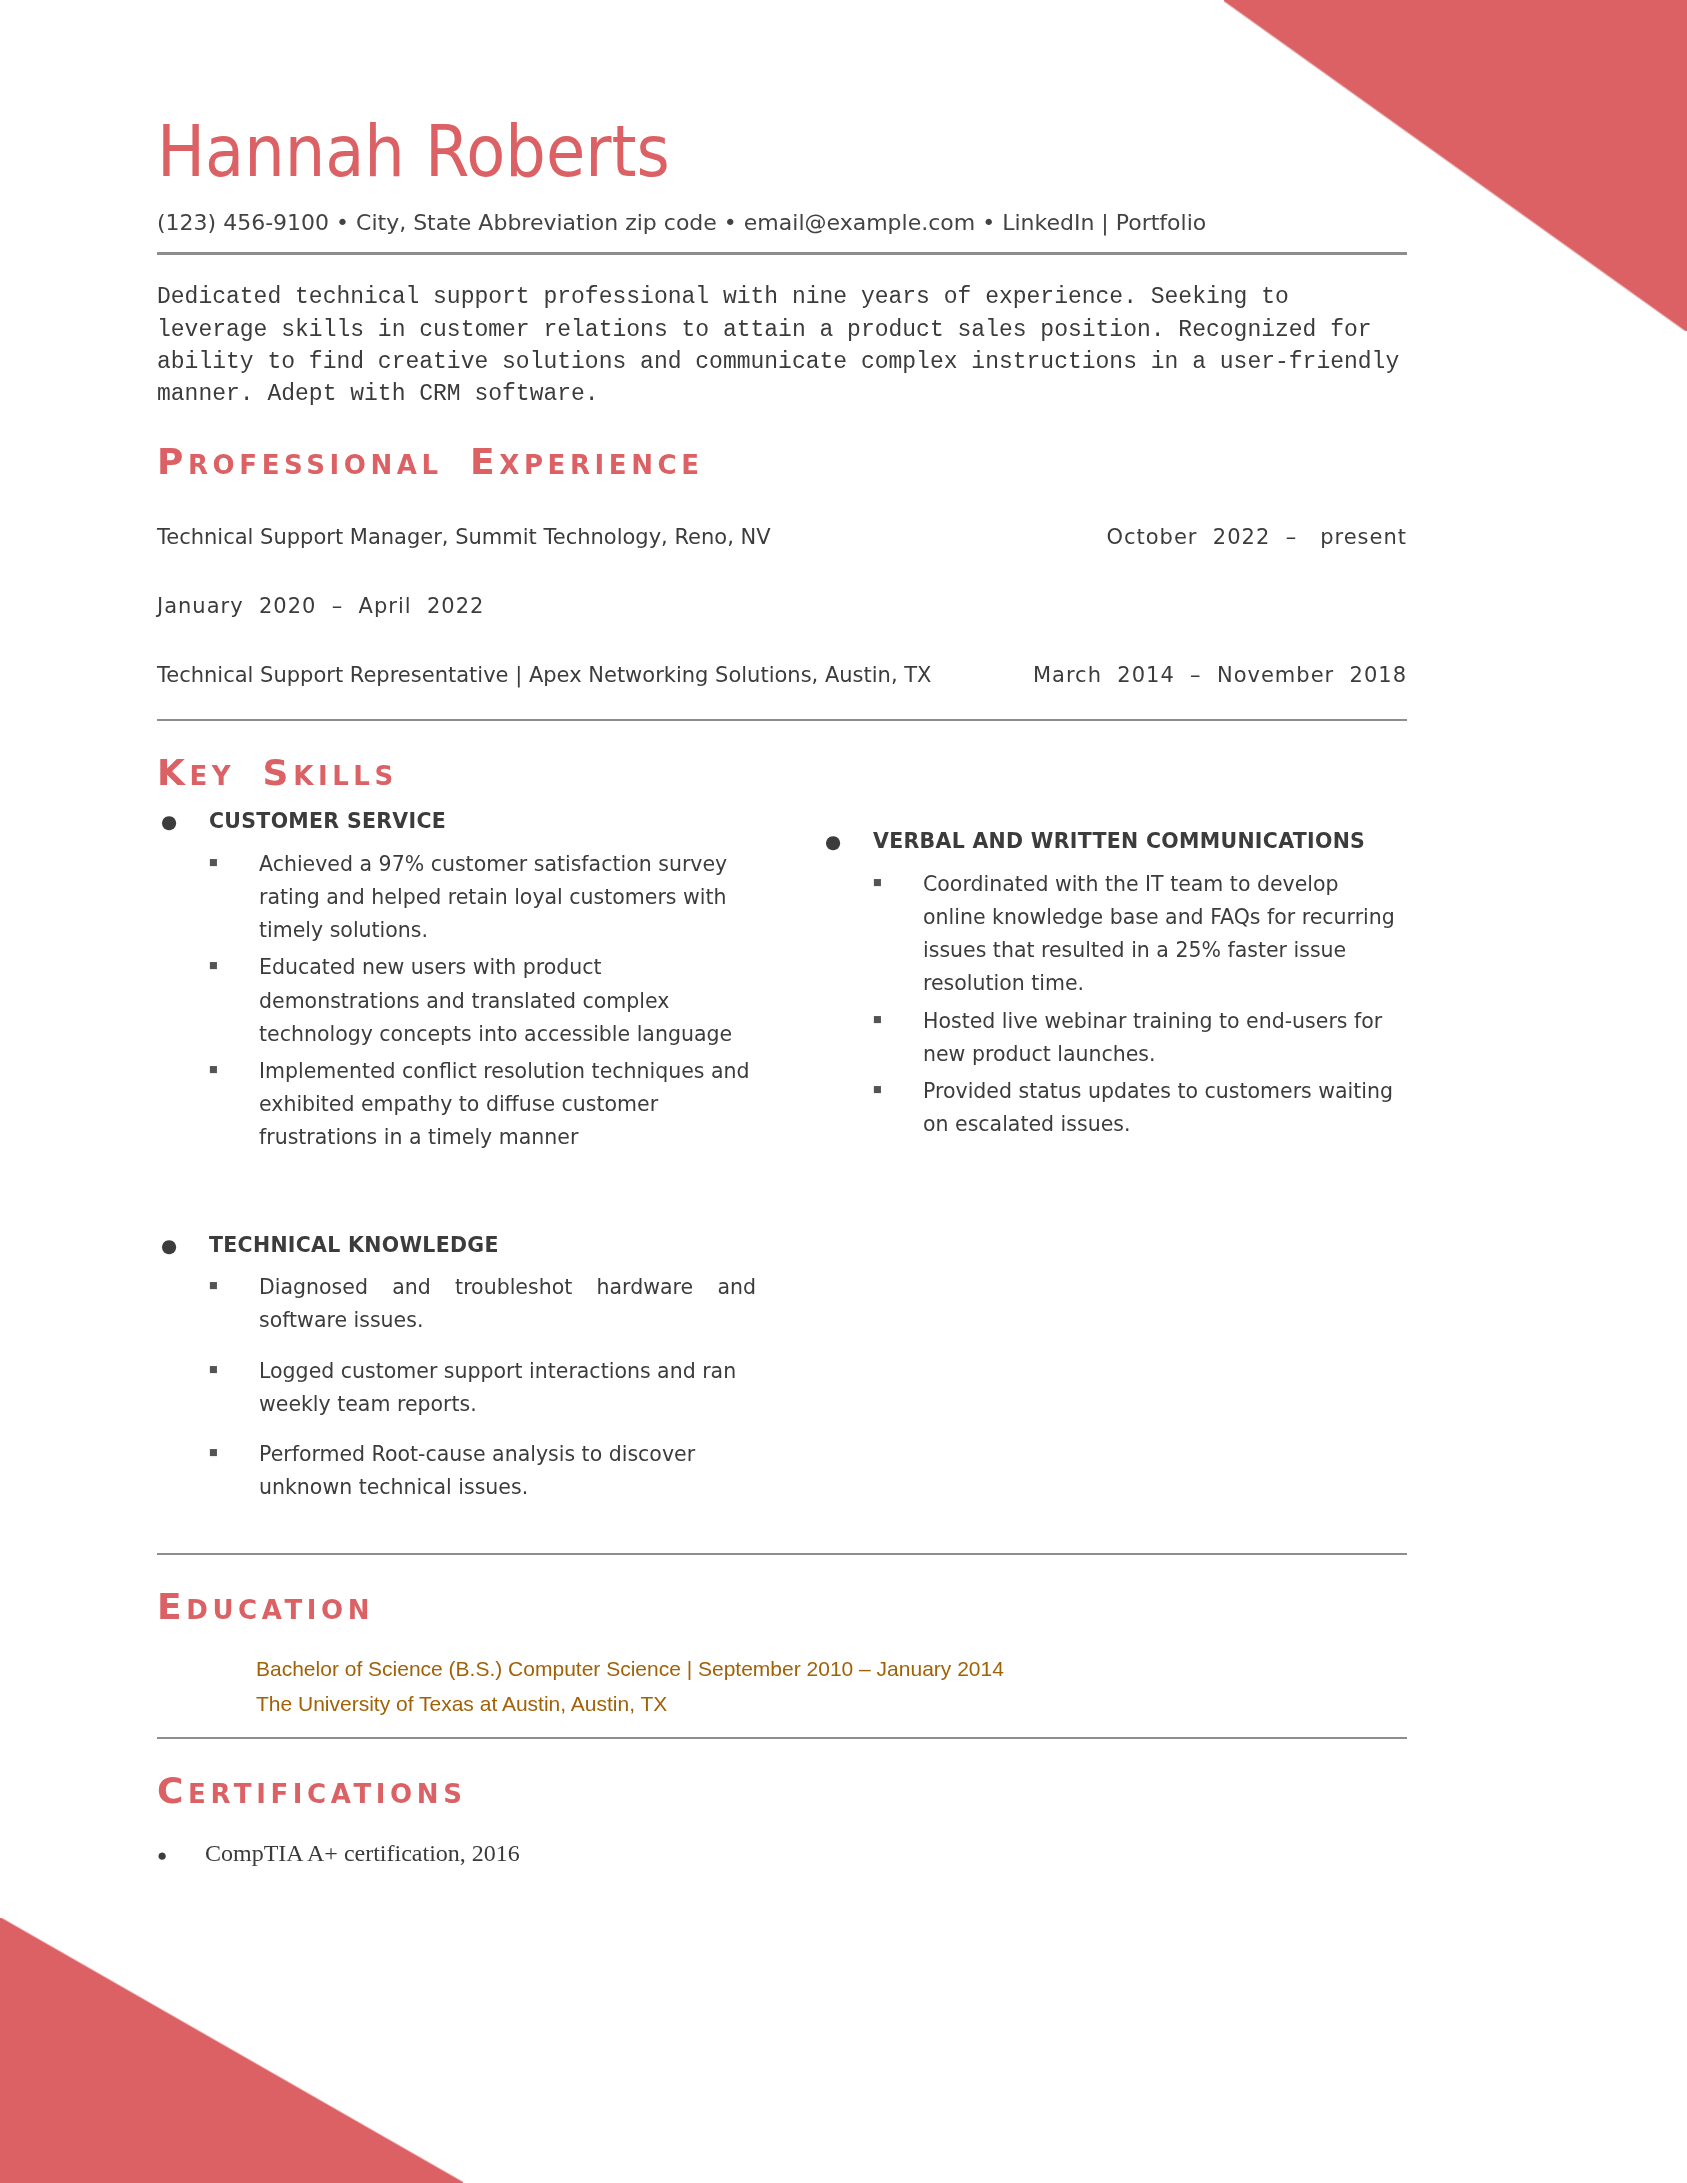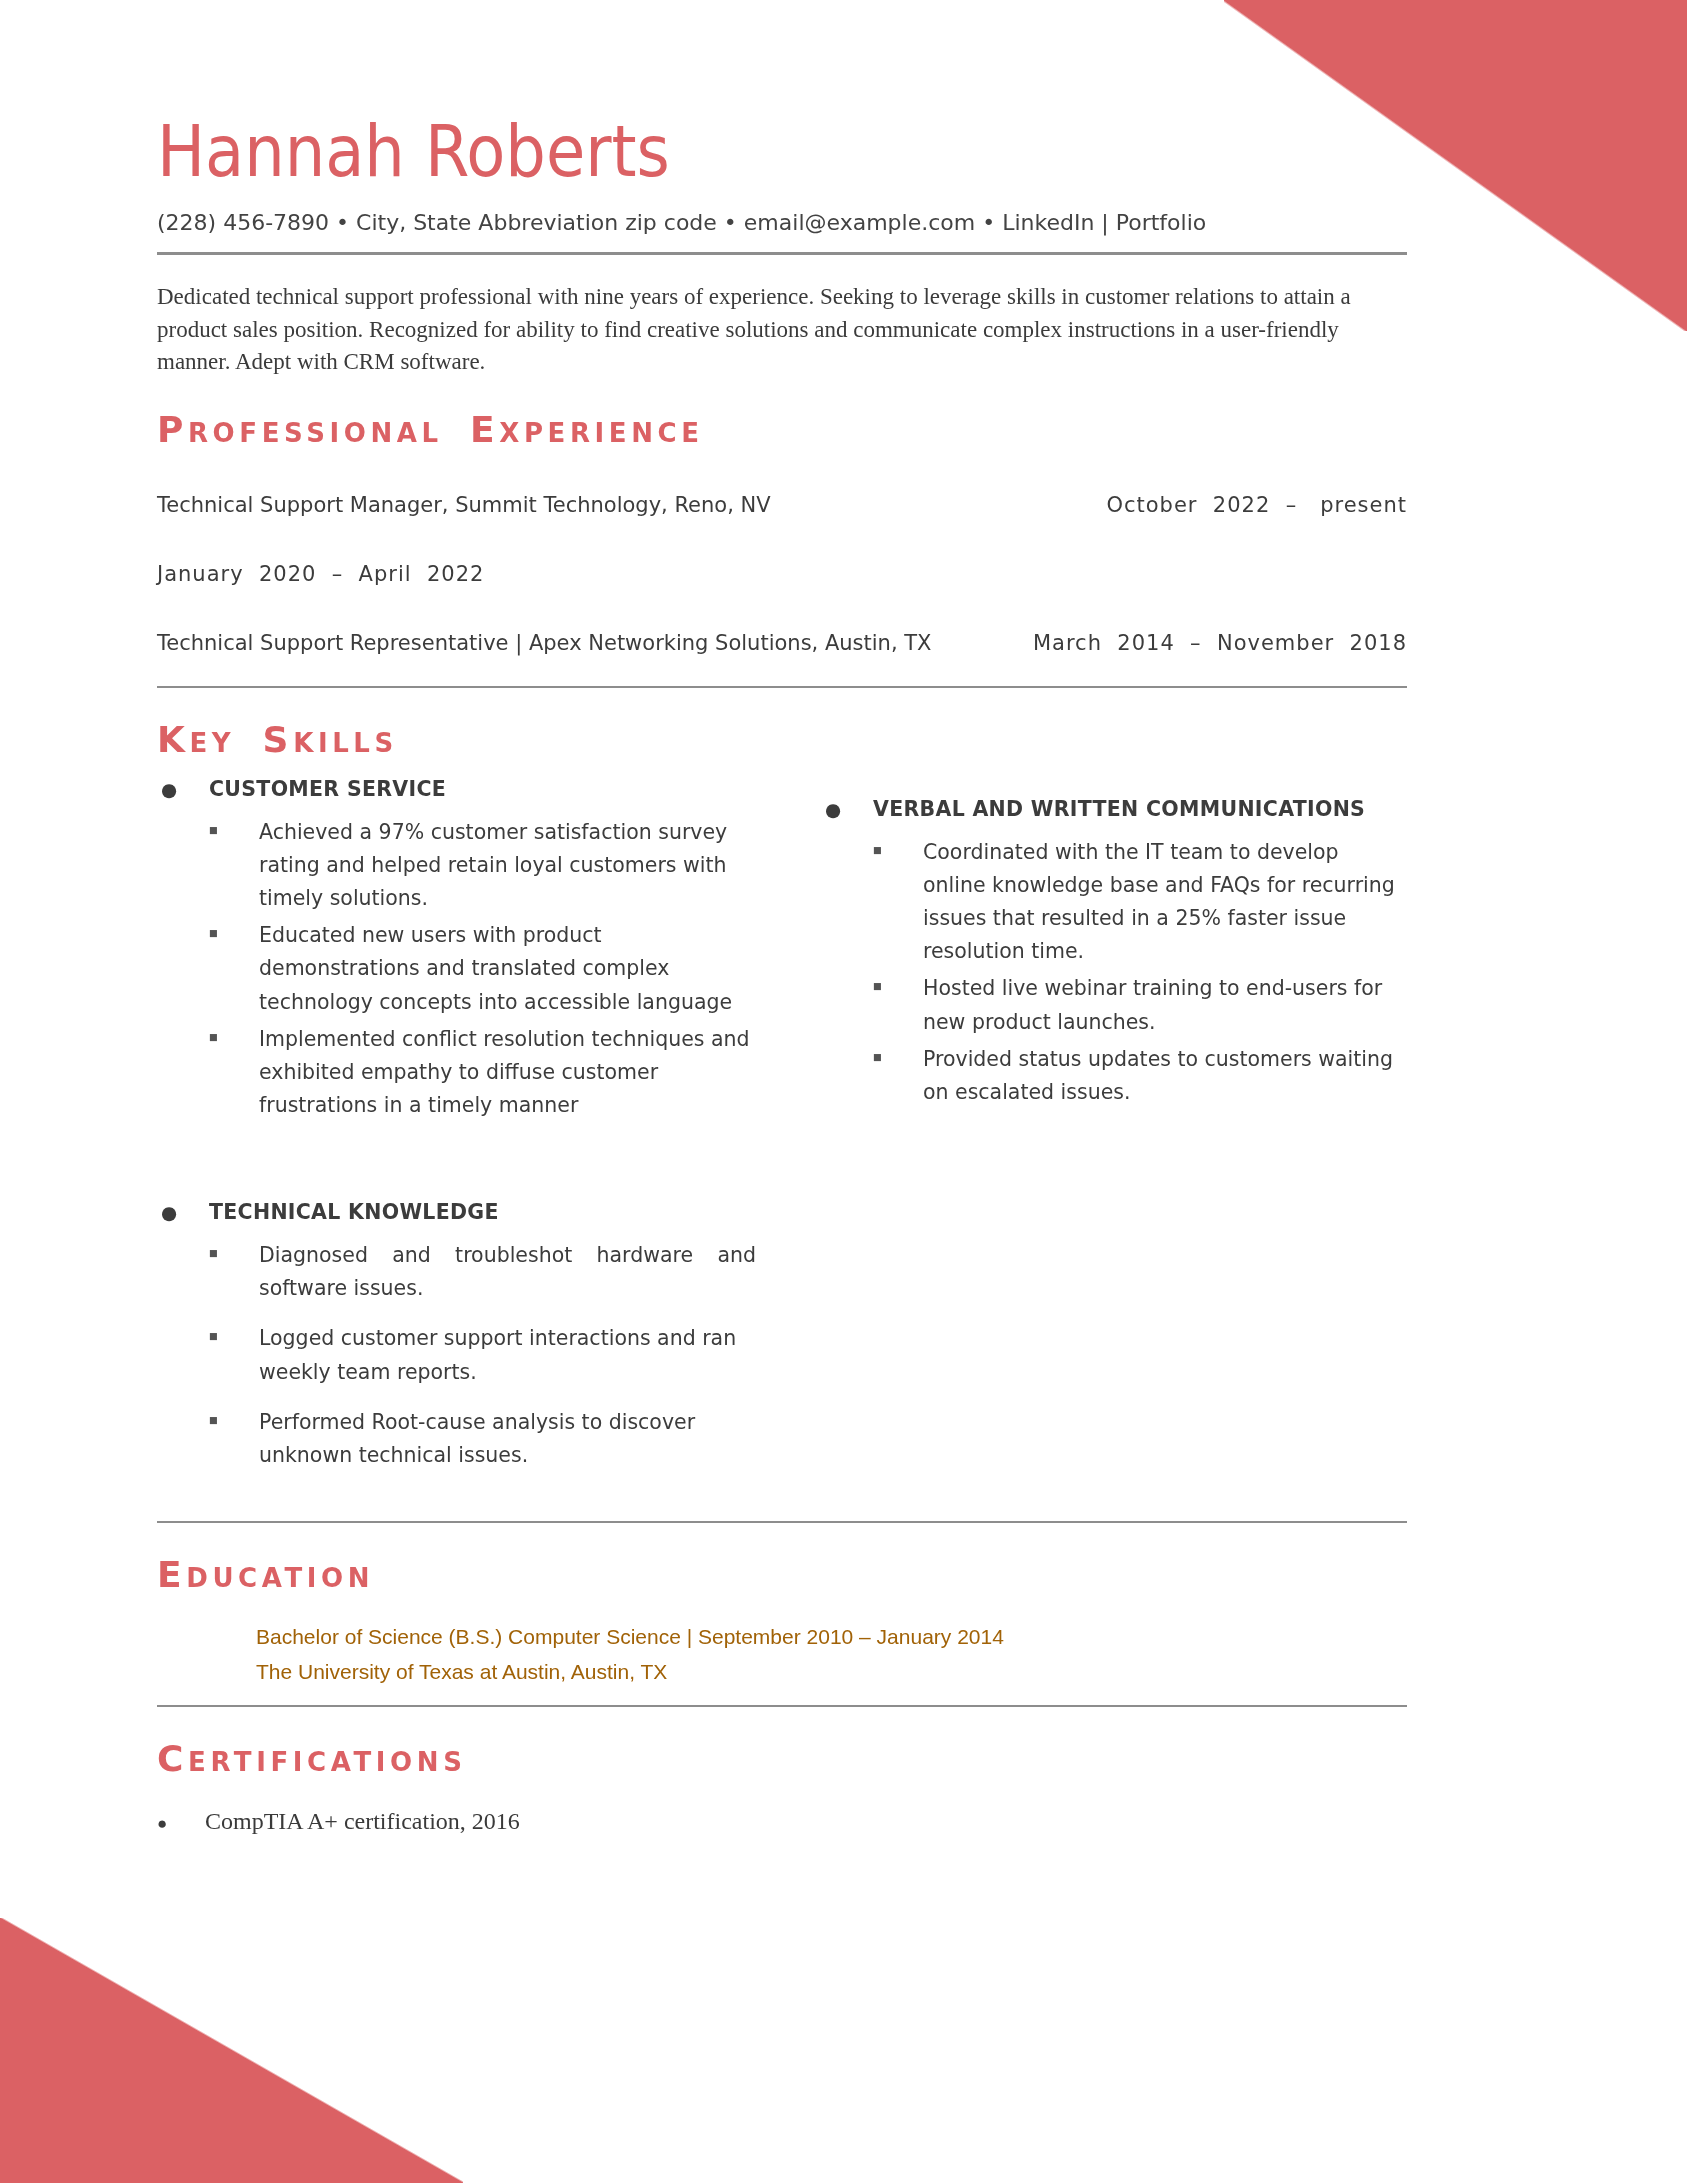--- a/index.html
+++ b/index.html
@@ -77,21 +77,21 @@
     width: 1250px;
   }
   .rule.thin {
     border-top: 2.6px solid #8d8d8d;
   }
 
   
   .summary {
     margin-top: 26.5px;
     width: 1250px;
-    font-family: Liberation Serif, serif;
+    font-family: Liberation Mono, monospace;
     font-size: 23px;
     line-height: 1.40;
     color: #3b3b3b;
     text-align: left;
   }
 
   
   .section-heading {
     color: #DB6164;
     font-family: "DejaVu Sans", sans-serif;
@@ -231,21 +231,21 @@
 <body>
 
 <div class="page">
 
   <div class="corner-tr"></div>
   <div class="corner-bl"></div>
 
   <div class="content">
 
     <h1 class="name">Hannah Roberts</h1>
-    <div class="contact-line">(228) 456-7890 • City, State Abbreviation zip code • email@example.com • LinkedIn | Portfolio</div>
+    <div class="contact-line">(123) 456-9100 • City, State Abbreviation zip code • email@example.com • LinkedIn | Portfolio</div>
     <div class="rule"></div>
 
     <div class="summary">Dedicated technical support professional with nine years of experience. Seeking to leverage skills in customer relations to attain a product sales position. Recognized for ability to find creative solutions and communicate complex instructions in a user-friendly manner. Adept with CRM software.</div>
 
     <div class="section-heading"><span class="cap">P</span><span class="sm">ROFESSIONAL</span><span class="sm">  </span><span class="cap">E</span><span class="sm">XPERIENCE</span></div>
 
     <div class="exp-list">
       <div class="exp-row">
         <span class="exp-title">Technical Support Manager, Summit Technology, Reno, NV</span>
         <span class="exp-dates">October  2022  –   present</span>

